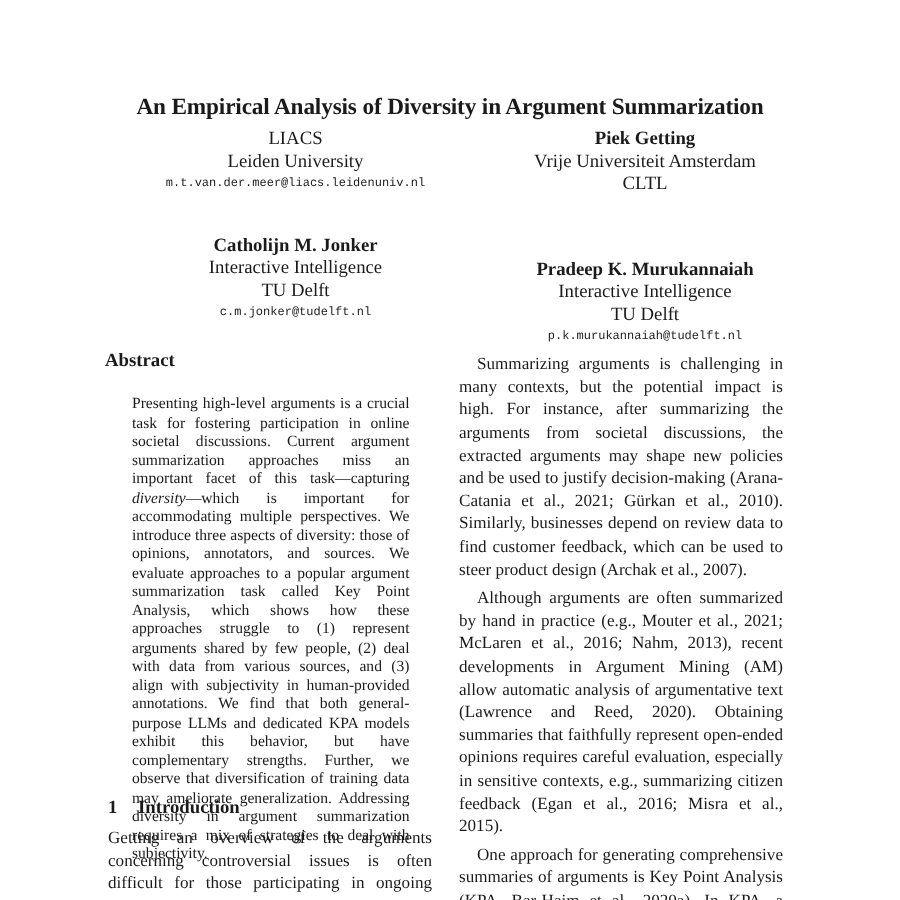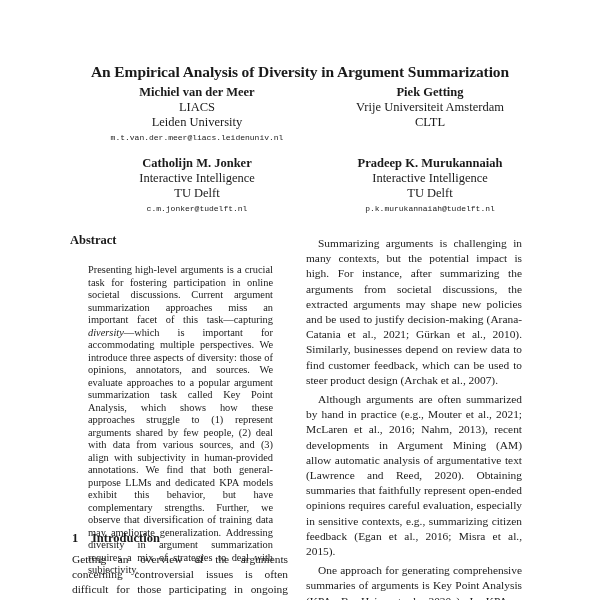--- a/index.html
+++ b/index.html
@@ -5,38 +5,37 @@
   html, body { margin: 0; padding: 0; background: #ffffff; }
   body { width: 600px; height: 600px; overflow: hidden; position: relative; font-family: "Liberation Serif", serif; color: #1a1a1a; }
   .title { position: absolute; top: 63px; left: 0; width: 600px; text-align: center; font-weight: bold; font-size: 15.5px; letter-spacing: -0.1px; }
   .author { position: absolute; width: 240px; text-align: center; line-height: 15px; }
   .author .name { font-weight: bold; font-size: 12.5px; }
   .author .aff { font-size: 12.5px; }
   .author .email { font-family: "Liberation Mono", monospace; font-size: 8px; line-height: 16px; }
   .a1 { left: 77px; top: 85px; }
   .a2 { left: 300px; top: 85px; width: 260px; }
   .a3 { left: 77px; top: 156px; }
-  .a4 { left: 300px; top: 156px; width: 260px; }
+  .a4 { left: 300px; top: 172px; width: 260px; }
   .abstract-head { position: absolute; left: 70px; top: 233px; width: 220px; text-align: left; font-weight: bold; font-size: 12.5px; }
   .abstract { position: absolute; left: 88px; top: 264px; width: 185px; font-size: 10.4px; line-height: 12.5px; text-align: justify; hyphens: manual; }
   .section { position: absolute; left: 72px; top: 531px; font-weight: bold; font-size: 12.5px; }
   .section .num { display: inline-block; width: 20px; }
   .intro { position: absolute; left: 72px; top: 552px; width: 216px; font-size: 11.4px; line-height: 15.2px; text-align: justify; }
   .right { position: absolute; left: 306px; top: 236px; width: 216px; font-size: 11.4px; line-height: 15.2px; text-align: justify; }
   .right p { margin: 0 0 4px 0; text-indent: 12px; }
   p { margin: 0; }
   em { font-style: italic; }
 </style>
 </head>
 <body>
 
 <div class="title">An Empirical Analysis of Diversity in Argument Summarization</div>
 
 <div class="author a1">
-  <div class="name">Michiel van der Meer</div>
   <div class="aff">LIACS</div>
   <div class="aff">Leiden University</div>
   <div class="email">m.t.van.der.meer@liacs.leidenuniv.nl</div>
 </div>
 <div class="author a2">
   <div class="name">Piek Getting</div>
   <div class="aff">Vrije Universiteit Amsterdam</div>
   <div class="aff">CLTL</div>
 </div>
 <div class="author a3">

